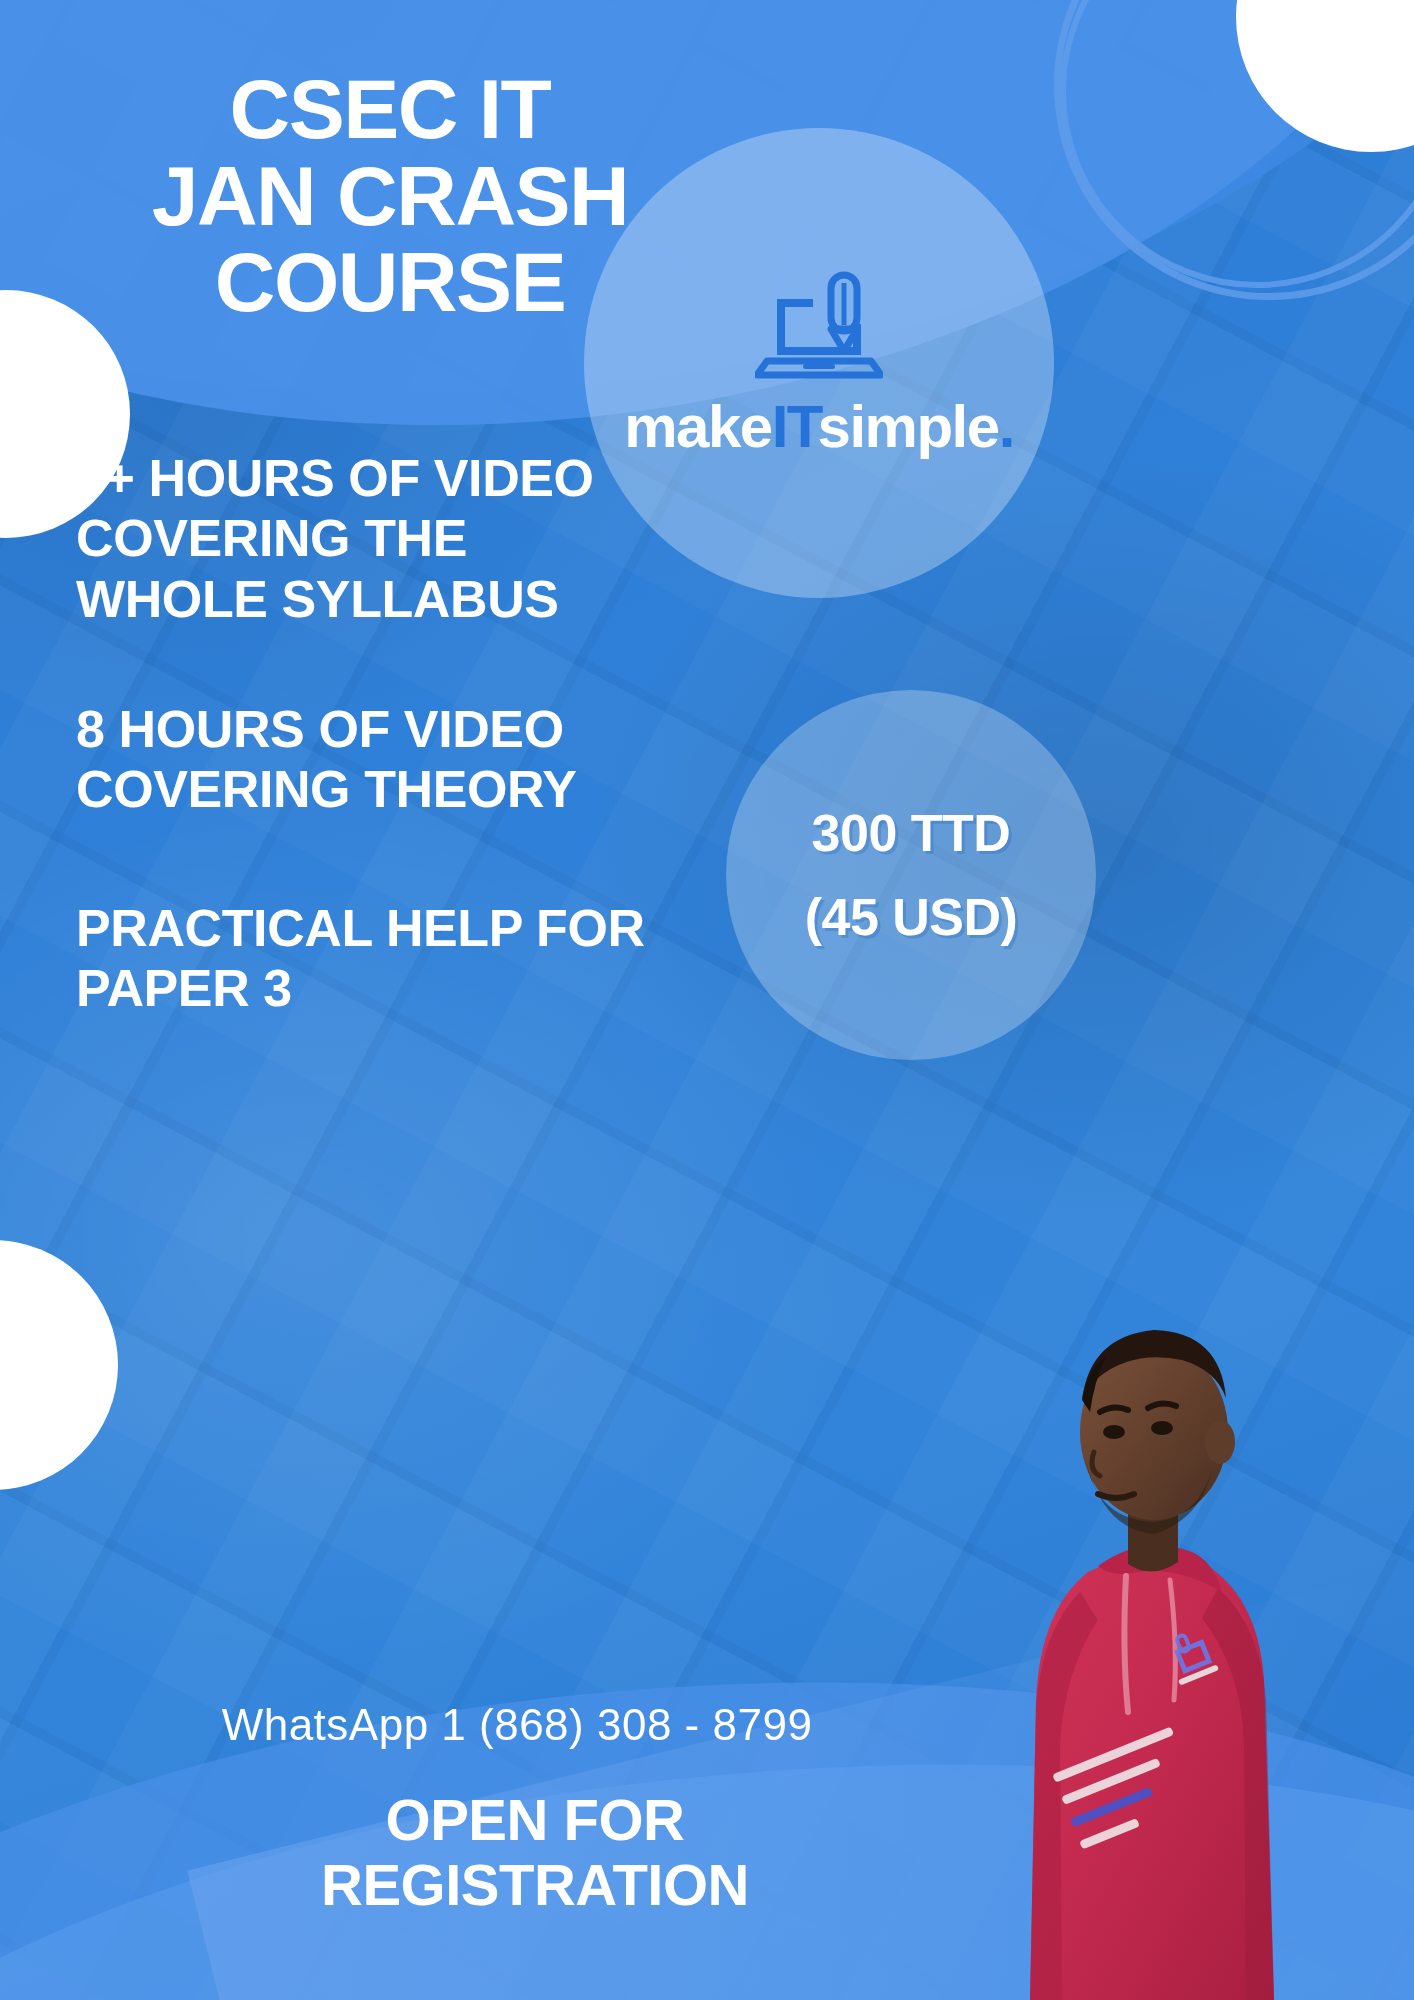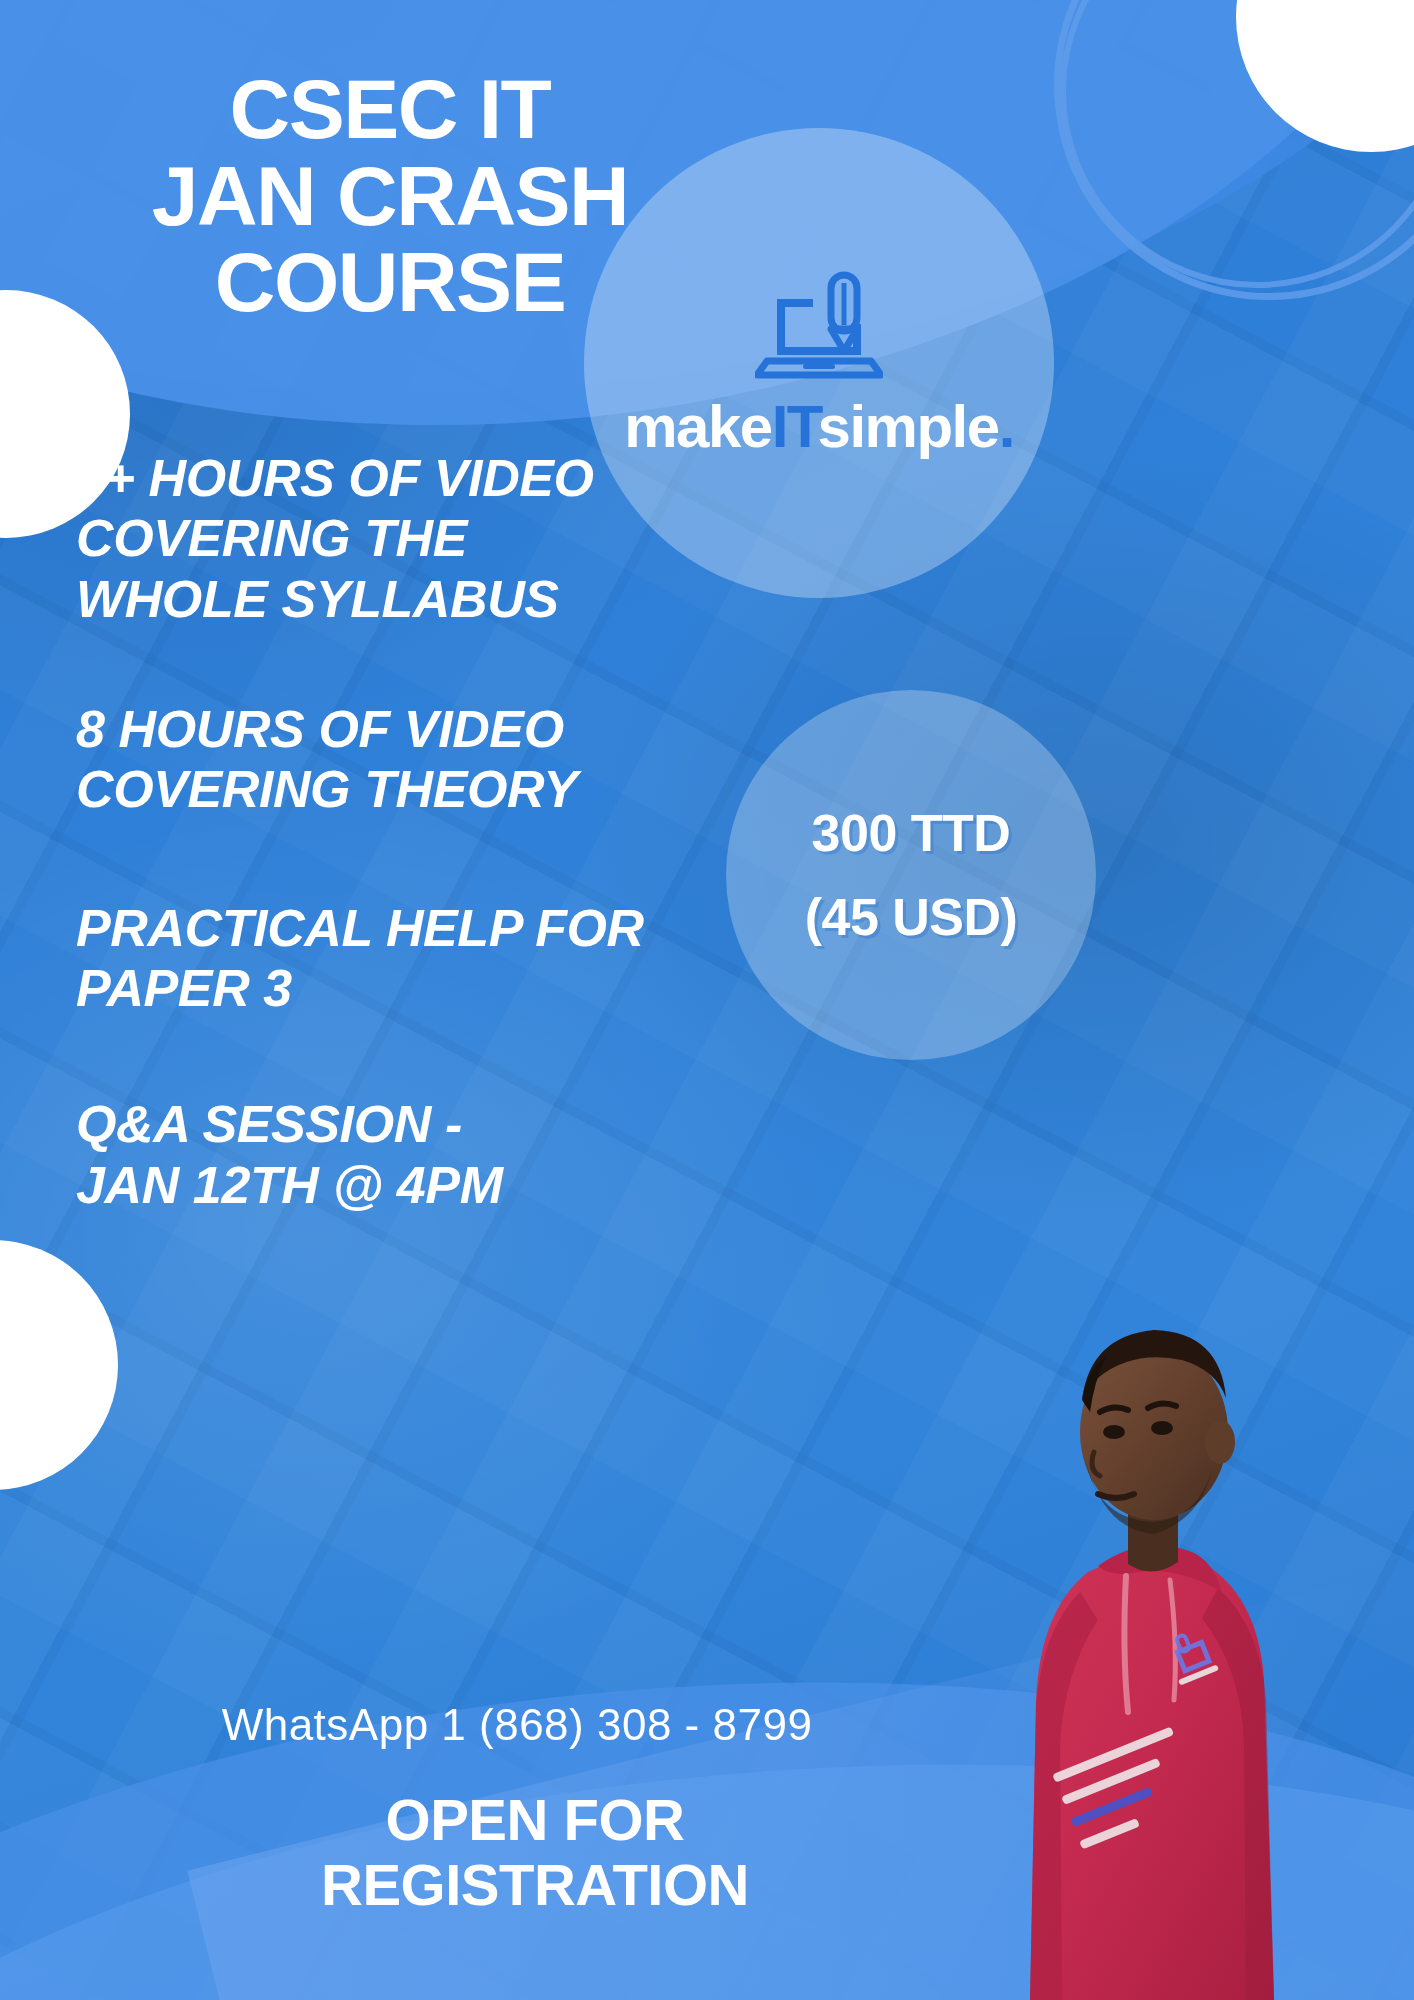--- a/index.html
+++ b/index.html
@@ -173,21 +173,20 @@
     position:absolute;
     left:76px; top:448px;
     width:640px;
   }
   .feature {
     color:#ffffff;
     font-size:52px; font-weight:700;
     line-height:1.16;
     letter-spacing:-.4px;
     margin-bottom:56px;
-    font-style:italic;
   }
   .feature:last-child { margin-bottom:0; }
   .feature .fl { display:block; }
 
   
   .feature.f1 { margin-bottom:70px; }
   .feature.f2 { margin-bottom:78px; }
   .feature.f3 { margin-bottom:76px; }
 
   
@@ -280,24 +279,20 @@
     <div class="feature f2">
       <span class="fl">8 HOURS OF VIDEO</span>
       <span class="fl">COVERING THEORY</span>
     </div>
 
     <div class="feature f3">
       <span class="fl">PRACTICAL HELP FOR</span>
       <span class="fl">PAPER 3</span>
     </div>
 
-    <div class="feature f4">
-      <span class="fl">Q&amp;A SESSION -</span>
-      <span class="fl">JAN 12TH @ 4PM</span>
-    </div>
 
   </div>
 
   <div class="price-circle">
     <div class="price-line">300 TTD</div>
     <div class="price-line">(45 USD)</div>
   </div>
 
   <div class="person">
     <svg viewBox="0 0 300 1000" preserveAspectRatio="xMidYMax meet">

